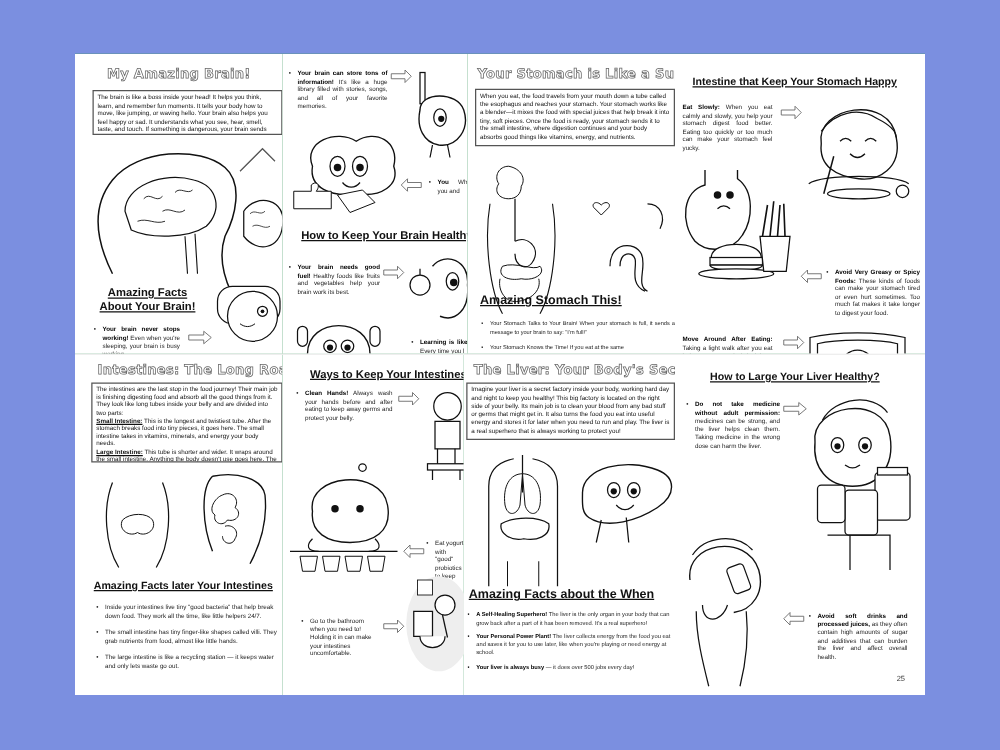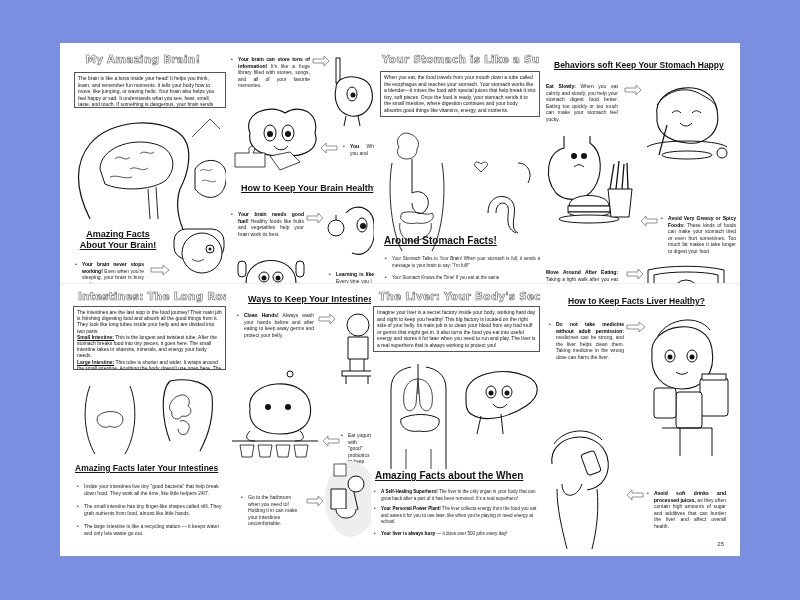--- a/index.html
+++ b/index.html
@@ -121,27 +121,27 @@
       <path d="M20 90 c10 -4 25 4 30 0 c5 6 -5 12 -15 10 c-10 2 -20 -2 -15 -10" fill="none" stroke="#111" stroke-width="0.8"></path>
       <path d="M18 100 c-2 10 5 20 15 18 c12 -2 18 -10 16 -18" fill="none" stroke="#111" stroke-width="0.8"></path>
     </svg>
     <svg width="14" height="12" style="left:100px;top:118px;">
         <path d="M7 11 L1 5 C-1 2 3 -1 7 3 C11 -1 15 2 13 5 Z" fill="#fff" stroke="#111" stroke-width="0.8"></path>
       </svg>
     <svg width="60" height="80" style="left:104px;top:110px;">
       <path d="M10 60 c0 -20 20 -20 25 -10 c5 10 -5 25 5 30 M18 60 c0 -12 10 -12 12 -6 c2 6 -5 20 8 26" fill="none" stroke="#111" stroke-width="1"></path>
       <path d="M40 10 c10 0 15 10 10 20" fill="none" stroke="#111" stroke-width="1"></path>
     </svg>
-    <div class="ul-title" style="position:absolute;left:10px;top:192px;font-size:10px;">Around Stomach Facts!</div>
+    <div class="ul-title" style="position:absolute;left:10px;top:192px;font-size:10px;">Amazing Stomach This!</div>
     <div class="bullet" style="left:18px;top:213px;width:148px;font-size:4.5px;">Your Stomach Talks to Your Brain! When your stomach is full, it sends a message to your brain to say: "I'm full!"</div>
     <div class="bullet" style="left:18px;top:232px;width:148px;font-size:4.5px;">Your Stomach Knows the Time! If you eat at the same</div>
   </div>
 
   <div class="panel" style="left:480px;top:0;width:200px;height:240px;">
-    <div class="ul-title" style="position:absolute;left:14px;top:17px;font-size:8.5px;">Behaviors soft Keep Your Stomach Happy</div>
+    <div class="ul-title" style="position:absolute;left:14px;top:17px;font-size:8.5px;">Intestine that Keep Your Stomach Happy</div>
     <div class="plain" style="left:6px;top:40px;width:72px;">
       <b>Eat Slowly:</b><span> When you eat calmly and slowly, you help your stomach digest food better. Eating too quickly or too much can make your stomach feel yucky.</span>
     </div>
     <svg width="18" height="10" style="left:84px;top:42px;">
         <path d="M1 3 H12 V0 L17 5 L12 10 V7 H1 Z" fill="#fff" stroke="#666" stroke-width="0.7"></path>
       </svg>
     <svg width="90" height="85" style="left:102px;top:32px;">
       <path d="M15 40 c-5 -30 55 -40 60 -5 c5 25 -15 35 -30 33 c-18 -2 -32 -10 -30 -28 z" fill="#fff" stroke="#111" stroke-width="1.1"></path>
       <path d="M15 30 c10 -15 30 -20 45 -10 c10 5 15 10 15 15" fill="none" stroke="#111"></path>
       <path d="M30 38 c3 -3 6 -3 9 0 M50 38 c3 -3 6 -3 9 0" fill="none" stroke="#111"></path>
@@ -270,21 +270,21 @@
     </div>
     <div class="bullet" style="left:10px;top:222px;width:159px;text-align:left;font-size:4.6px;">
       <b>Your Personal Power Plant!</b><span> The liver collects energy from the food you eat and saves it for you to use later, like when you're playing or need energy at school.</span>
     </div>
     <div class="bullet" style="left:10px;top:247px;width:159px;text-align:left;font-size:4.6px;">
       <b>Your liver is always busy</b><span> — it does over 500 jobs every day!</span>
     </div>
   </div>
 
   <div class="panel" style="left:480px;top:240px;width:200px;height:273px;border-top:1px solid #eee;">
-    <div class="ul-title" style="position:absolute;left:28px;top:12px;font-size:8.5px;">How to Keep Facts Liver Healthy?</div>
+    <div class="ul-title" style="position:absolute;left:28px;top:12px;font-size:8.5px;">How to Large Your Liver Healthy?</div>
     <div class="bullet" style="left:16px;top:37px;width:68px;">
       <b>Do not take medicine without adult permission:</b><span> medicines can be strong, and the liver helps clean them. Taking medicine in the wrong dose can harm the liver.</span>
     </div>
     <svg width="20" height="10" style="left:86px;top:38px;">
         <path d="M1 3 H13 V0 L19 5 L13 10 V7 H1 Z" fill="#fff" stroke="#666" stroke-width="0.7"></path>
       </svg>
     <svg width="95" height="145" style="left:100px;top:30px;">
       <path d="M12 40 c-4 -30 55 -40 60 -5 c4 25 -10 40 -30 40 c-20 0 -32 -15 -30 -35 z" fill="#fff" stroke="#111" stroke-width="1.1"></path>
       <path d="M18 22 c10 -18 40 -22 52 -6" fill="none" stroke="#111"></path>
       <ellipse cx="30" cy="42" rx="5" ry="6" fill="#fff" stroke="#111"></ellipse>

